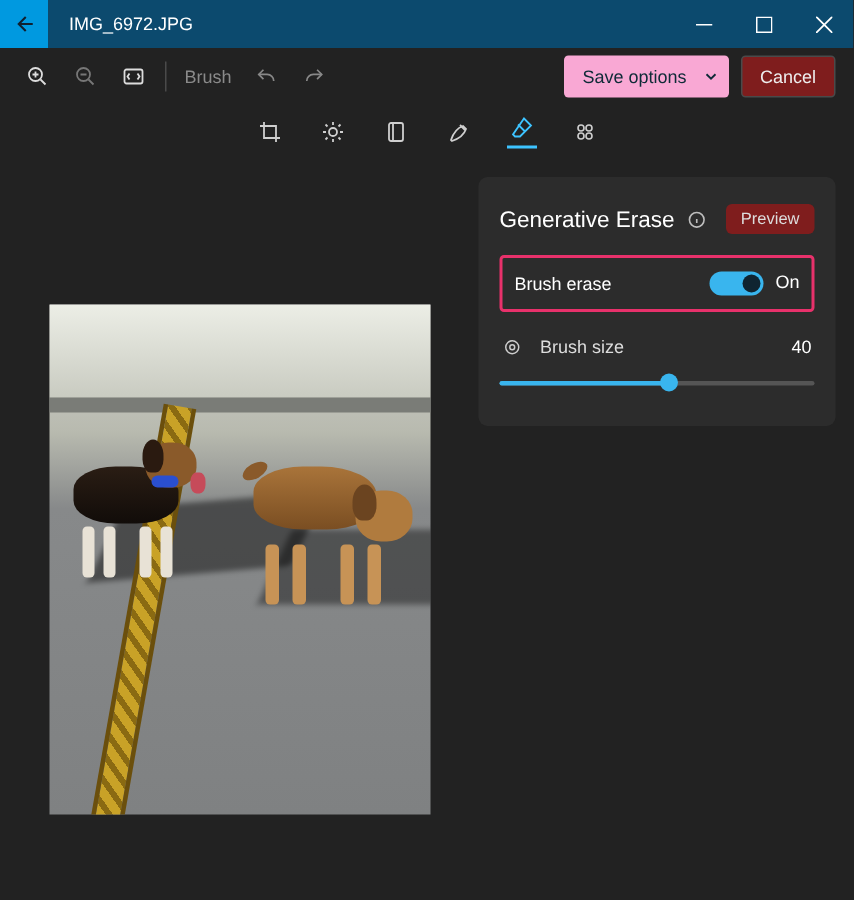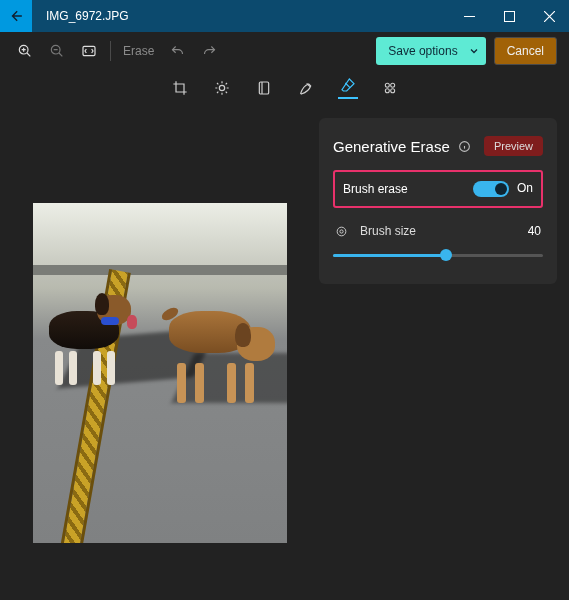--- a/index.html
+++ b/index.html
@@ -52,26 +52,26 @@
   }
   .toolbar-right { margin-left: auto; display: flex; gap: 8px; }
   .btn {
     height: 28px;
     display: flex; align-items: center; justify-content: center;
     border-radius: 3px;
     font-size: 12px;
     padding: 0 12px;
   }
   .btn-primary {
-    background: #5eead4; color: #0e2a37;
+    background: #f9a8d4; color: #0e2a37;
     padding-right: 6px;
   }
   .btn-primary .chev { margin-left: 10px; }
   .btn-secondary {
-    background: #a16207; color: #eee; border: 1px solid #4a4a4a;
+    background: #7f1d1d; color: #eee; border: 1px solid #4a4a4a;
   }
   
   .tooltabs {
     height: 36px;
     display: flex; align-items: center; justify-content: center;
     gap: 22px;
   }
   .tooltab {
     width: 20px;
     display: flex; flex-direction: column; align-items: center;
@@ -254,21 +254,21 @@
         <path d="M15 15l5 5M7 10h6"></path>
       </svg>
   </div>
   <div class="tool-icon">
     <svg width="16" height="16" viewBox="0 0 24 24" fill="none" stroke="#ddd" stroke-width="1.8">
         <rect x="3" y="5" width="18" height="14" rx="2"></rect>
         <path d="M8 9l-2 3 2 3M16 9l2 3-2 3"></path>
       </svg>
   </div>
   <div class="tool-sep"></div>
-  <div class="reset">Erase</div>
+  <div class="reset">Brush</div>
   <div class="tool-icon">
     <svg width="15" height="15" viewBox="0 0 24 24" fill="none" stroke="#888" stroke-width="1.8">
         <path d="M9 14l-5-5 5-5"></path>
         <path d="M4 9h9a7 7 0 0 1 7 7v0"></path>
       </svg>
   </div>
   <div class="tool-icon">
     <svg width="15" height="15" viewBox="0 0 24 24" fill="none" stroke="#888" stroke-width="1.8">
         <path d="M15 14l5-5-5-5"></path>
         <path d="M20 9h-9a7 7 0 0 0-7 7v0"></path>

